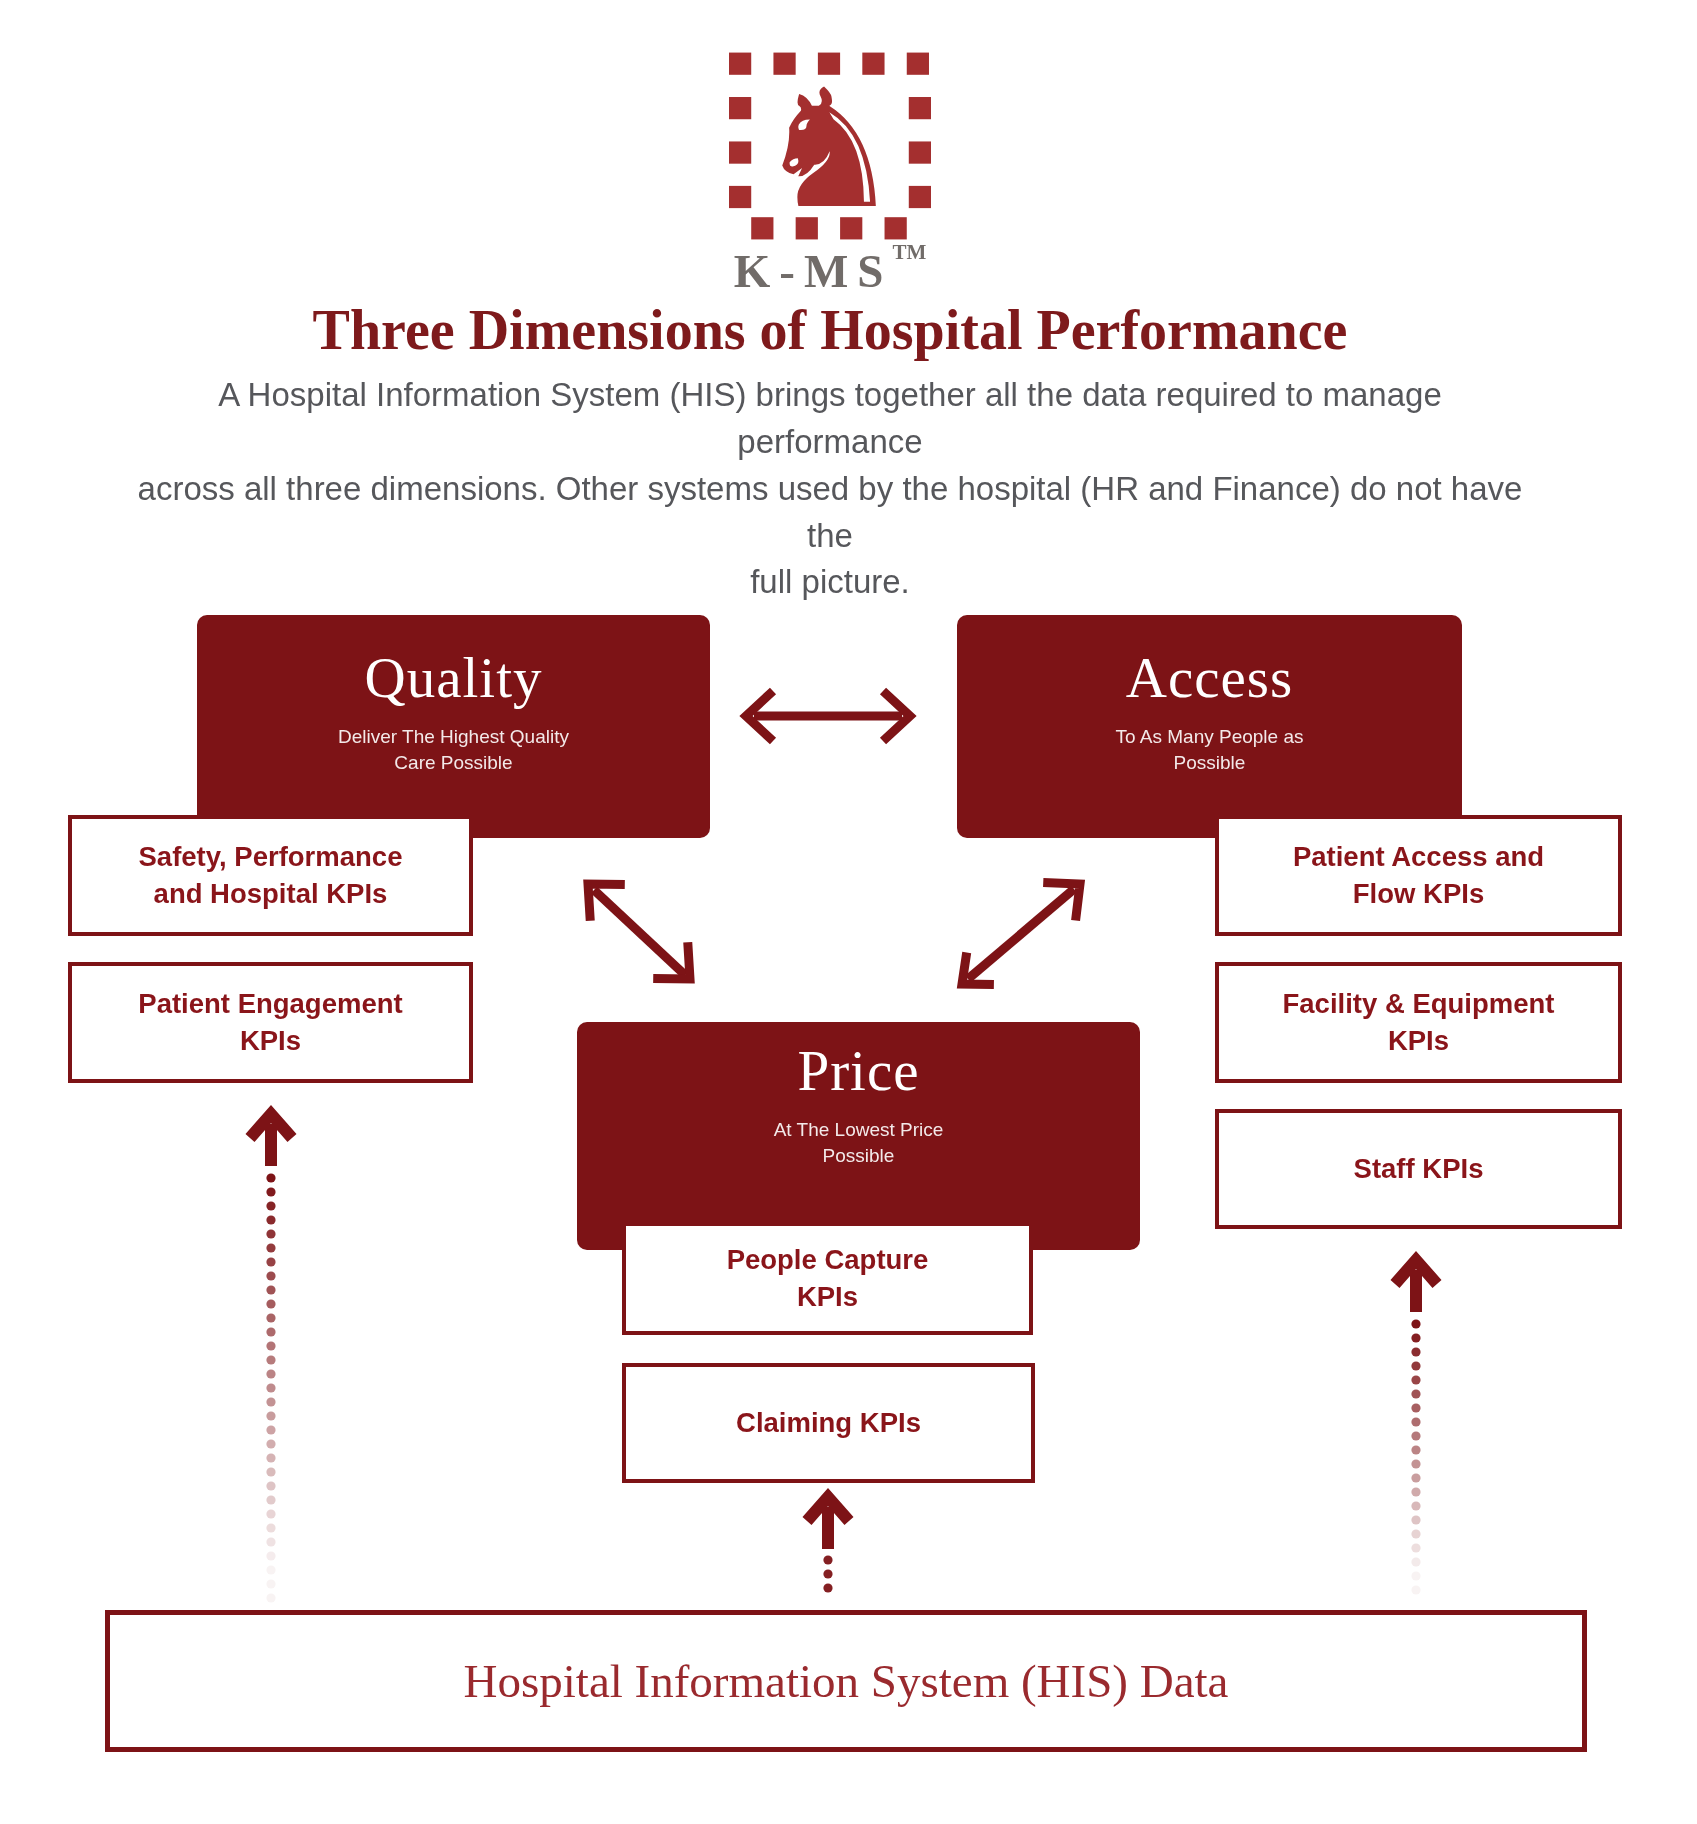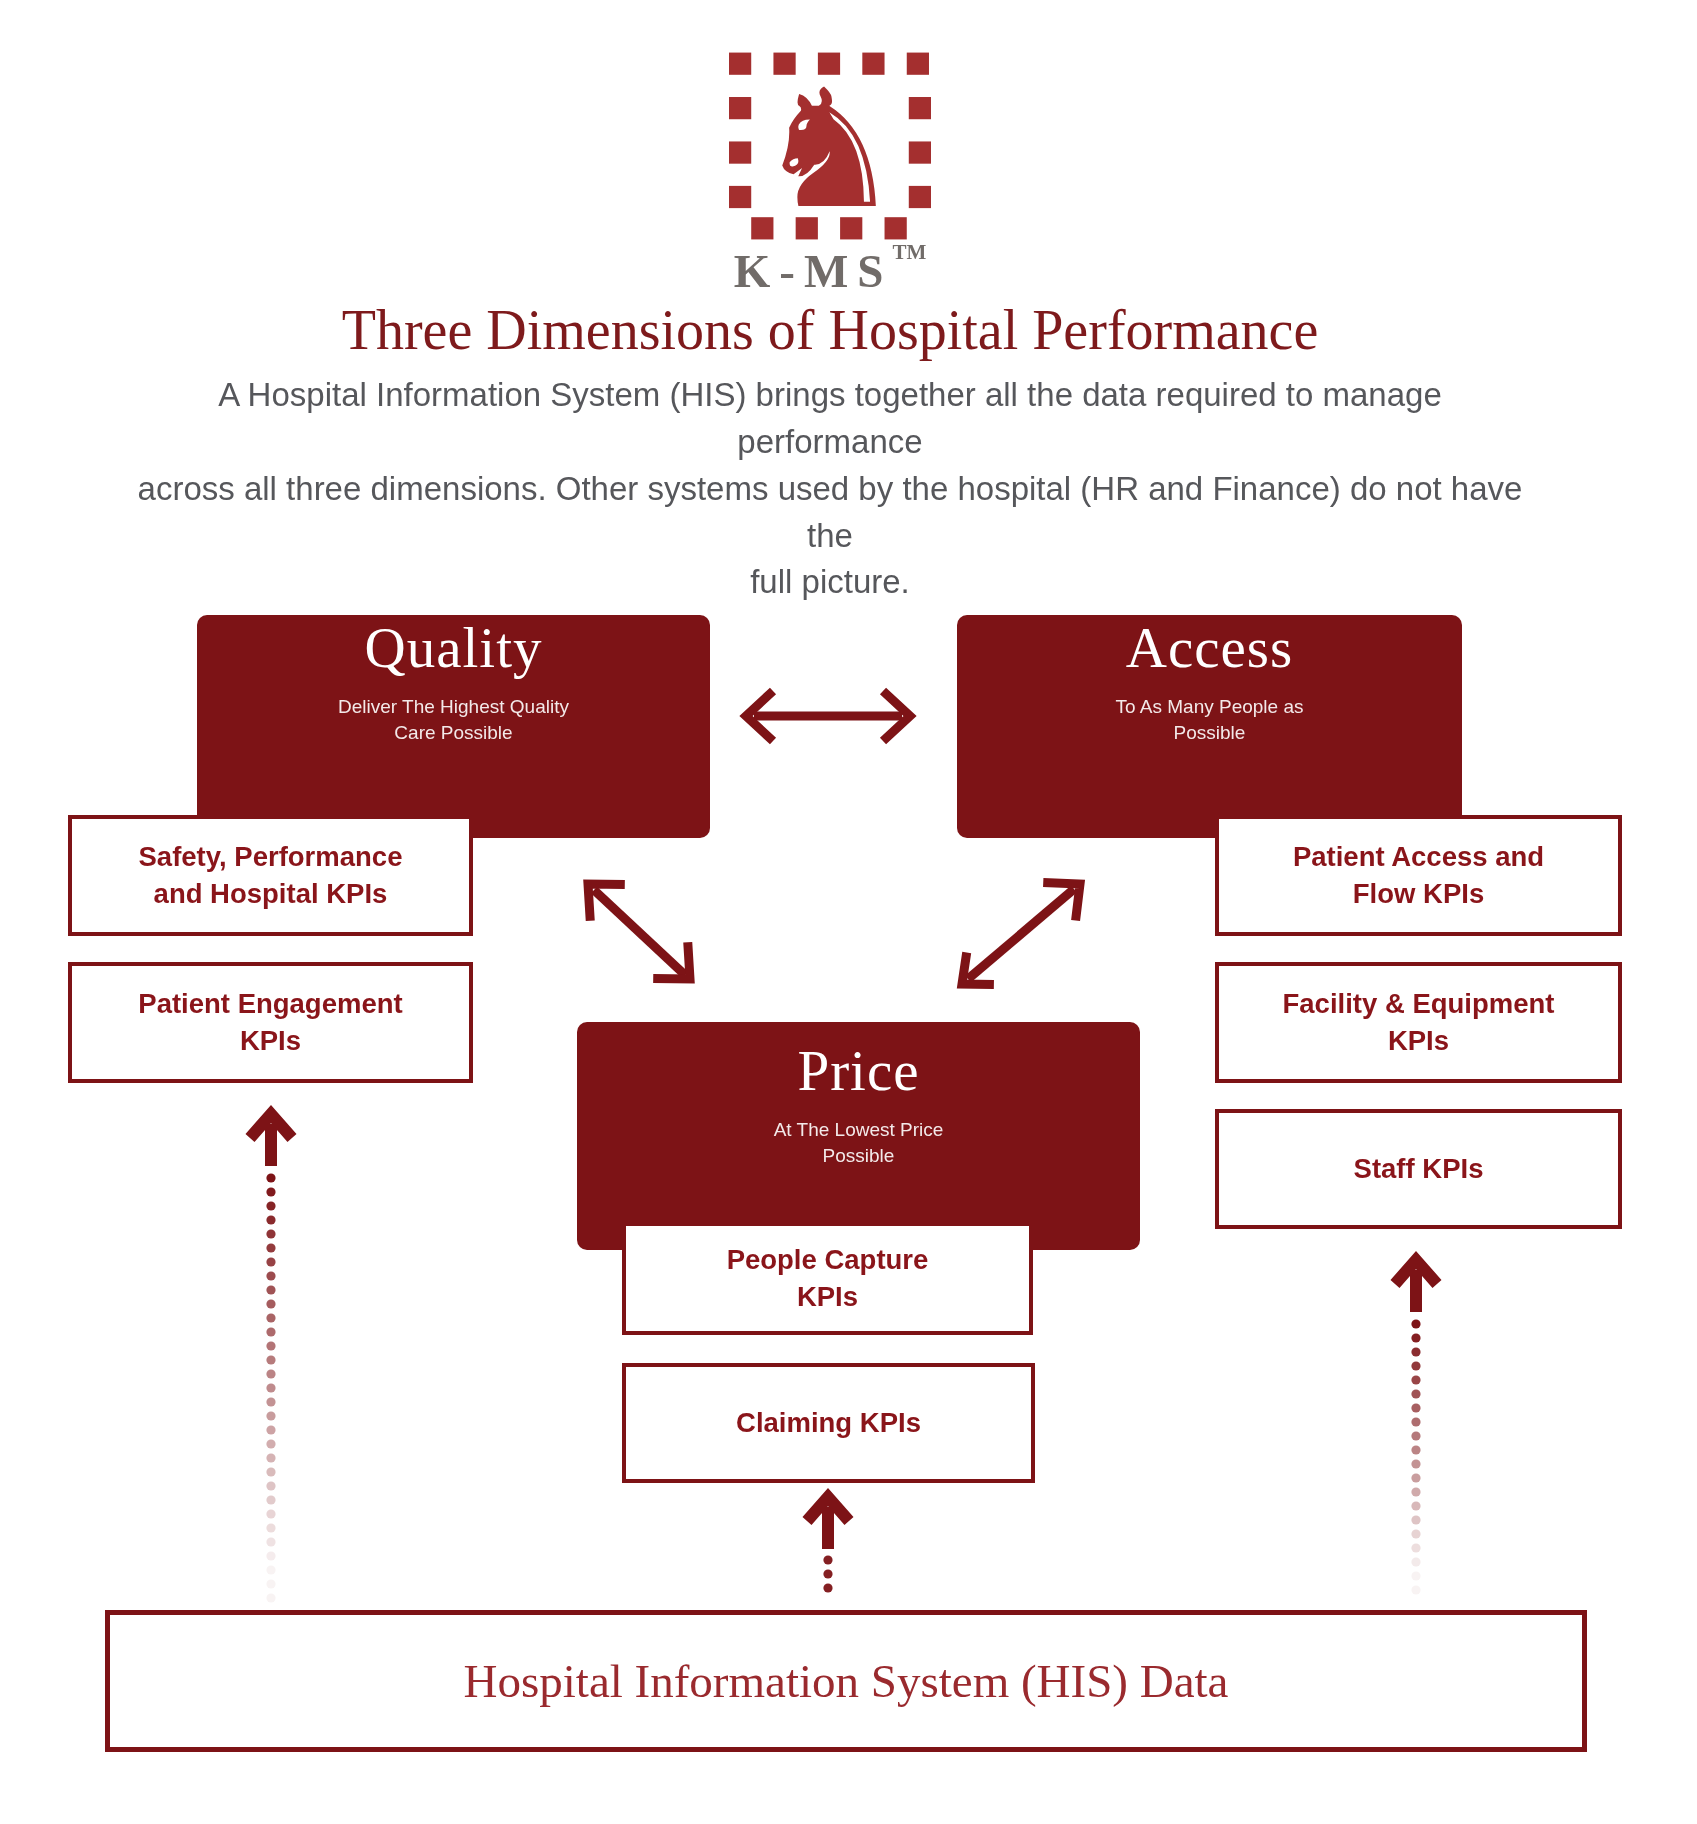--- a/index.html
+++ b/index.html
@@ -10,30 +10,30 @@
   
   .logo{position:absolute;left:0;top:52px;width:1660px;text-align:center;}
   .logo svg{width:202px;height:188px;display:block;margin:0 auto;}
   .wordmark{
     font-family:"Liberation Serif",serif;font-size:47px;letter-spacing:9px;
     color:#716C69;margin-top:0px;font-weight:600;
   }
   .wordmark sup{font-size:21px;letter-spacing:0;vertical-align:28px;}
   .page-title{
     position:absolute;top:298px;left:0;width:1660px;margin:0;text-align:center;
-    font-family:"Liberation Serif",serif;font-size:56px;font-weight:400;color:#7E1A1C;
+    font-family:"Liberation Serif",serif;font-size:56px;font-weight:700;color:#7E1A1C;
   }
   .page-subtitle{
     position:absolute;top:372px;left:130px;width:1400px;margin:0;text-align:center;
     font-size:33px;line-height:1.42;color:#56575B;white-space:pre-line;font-weight:400;
   }
   
   .dim{
     position:absolute;background:#7D1316;border-radius:10px;color:#ffffff;
-    text-align:center;z-index:1;box-sizing:border-box;
+    text-align:center;z-index:1;box-sizing:border-box;padding-top:30px;
   }
   .dim h2{font-family:"Liberation Serif",serif;font-size:57px;font-weight:500;margin:0;letter-spacing:1px;}
   .dim p{
     font-size:19px;line-height:1.35;margin:14px auto 0;color:#F3E9E9;
     white-space:pre-line;font-weight:400;
   }
   #quality{left:197px;top:615px;width:513px;height:223px;}
   #access{left:957px;top:615px;width:505px;height:223px;}
   #price{left:577px;top:1022px;width:563px;height:228px;padding-top:16px;}
   

